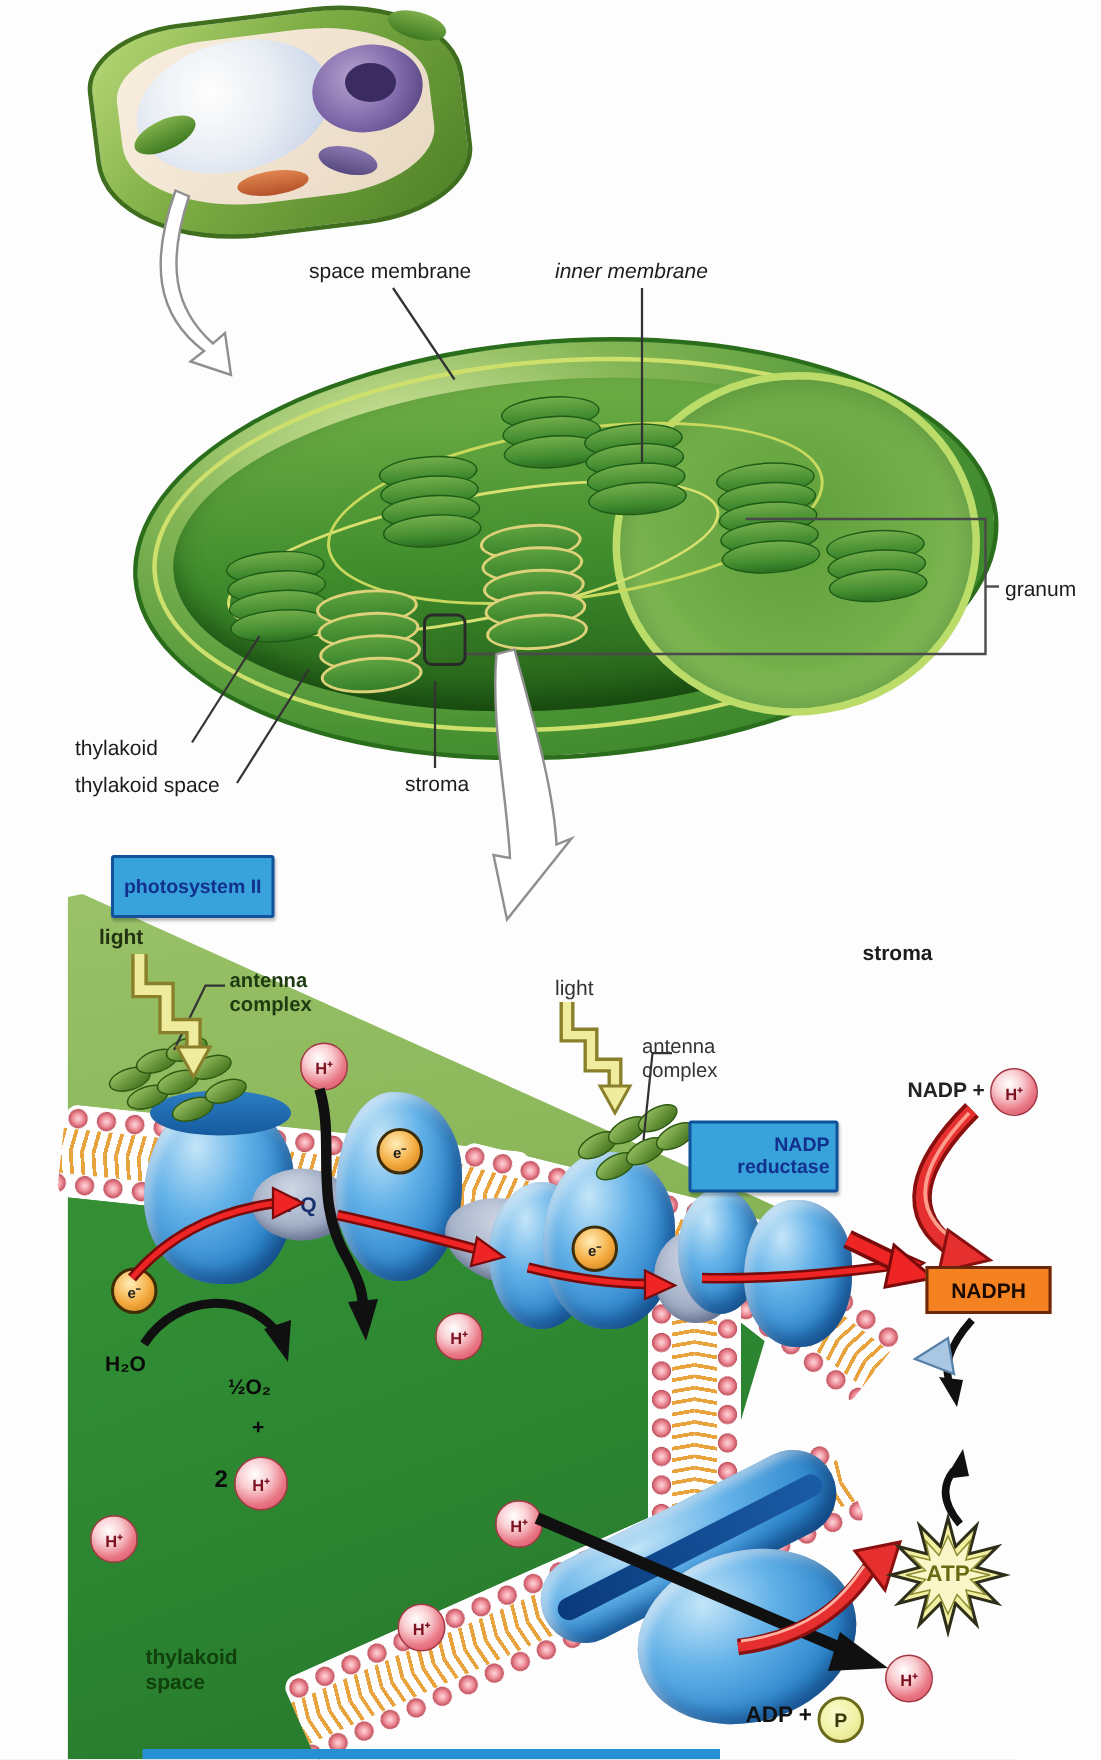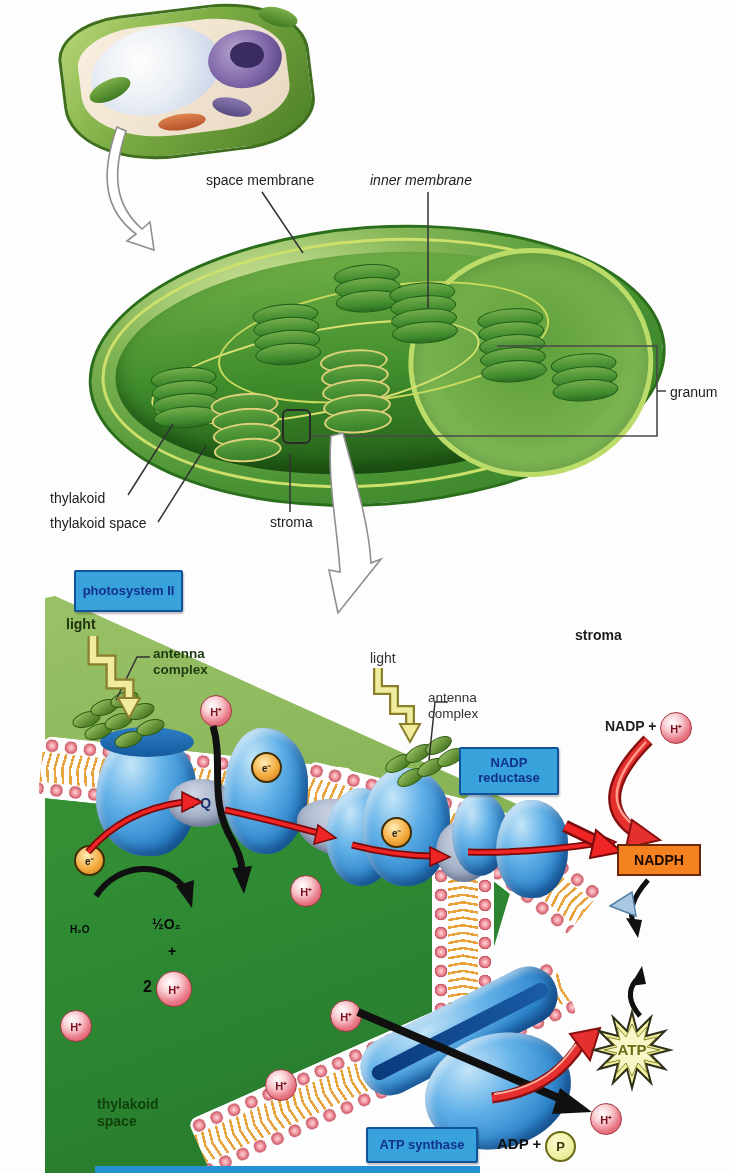--- a/index.html
+++ b/index.html
@@ -284,28 +284,27 @@
 
 
   <div class="lbl" style="left:206px;top:172px;font-size:14px;">space membrane</div>
   <div class="lbl" style="left:370px;top:172px;font-size:14px;font-style:italic;">inner membrane</div>
   <div class="lbl" style="left:670px;top:384px;font-size:14px;">granum</div>
   <div class="lbl" style="left:50px;top:490px;font-size:14px;">thylakoid</div>
   <div class="lbl" style="left:50px;top:515px;font-size:14px;">thylakoid space</div>
   <div class="lbl" style="left:270px;top:514px;font-size:14px;">stroma</div>
 
   <div class="bluebox" style="left:74px;top:570px;width:105px;height:38px;">photosystem II</div>
-  <div class="bluebox" style="left:459px;top:747px;width:88px;height:44px;padding:0 4px;">NADP reductase</div>
-  <div class="bluebox" style="left:366px;top:1127px;width:108px;height:32px;">ATP synthase</div>
+  <div class="bluebox" style="left:459px;top:747px;width:88px;height:44px;padding:0 4px;text-align:right;">NADP reductase</div>
   <div class="lbl bold" style="left:575px;top:627px;font-size:14px;">stroma</div>
   <div class="lbl" style="left:66px;top:616px;font-size:14px;color:#223311;font-weight:bold;">light</div>
   <div class="lbl" style="left:370px;top:650px;font-size:14px;color:#333;">light</div>
   <div class="lbl" style="left:153px;top:646px;width:80px;font-size:13.5px;color:#1e3a10;font-weight:bold;">antenna complex</div>
   <div class="lbl" style="left:428px;top:690px;width:80px;font-size:13.5px;color:#333;">antenna complex</div>
-  <div class="lbl bold" style="left:70px;top:901px;font-size:10px;color:#0a0a0a;margin-top:23px;">H₂O</div>
+  <div class="lbl bold" style="left:70px;top:901px;font-size:14px;color:#0a0a0a;">H₂O</div>
   <div class="lbl bold" style="left:152px;top:916px;font-size:14px;color:#0a0a0a;">½O₂</div>
   <div class="lbl bold" style="left:168px;top:943px;font-size:14px;color:#0a0a0a;">+</div>
   <div class="lbl bold" style="left:143px;top:977px;font-size:16px;color:#0a0a0a;">2</div>
   <div class="lbl bold" style="left:605px;top:718px;font-size:14px;color:#222;">NADP +</div>
   <div class="abs" style="left:617px;top:844px;width:80px;height:28px;background:#f58220;border:2px solid #6a2808;display:flex;align-items:center;justify-content:center;">
     <span class="bold" style="font-size:14px;color:#1a0a00;">NADPH</span>
   </div>
   <div class="abs bold" style="left:610px;top:1041px;width:44px;text-align:center;font-size:15px;color:#6a6a14;z-index:5;">ATP</div>
   <div class="lbl bold" style="left:497px;top:1135px;font-size:15px;color:#111;">ADP +</div>
   <div class="abs" style="left:545px;top:1131px;width:27px;height:27px;border-radius:50%;background:radial-gradient(circle at 40% 35%,#fbfbd0,#eef0a0 60%,#d8da7a);border:2px solid #6a6a1a;display:flex;align-items:center;justify-content:center;">

